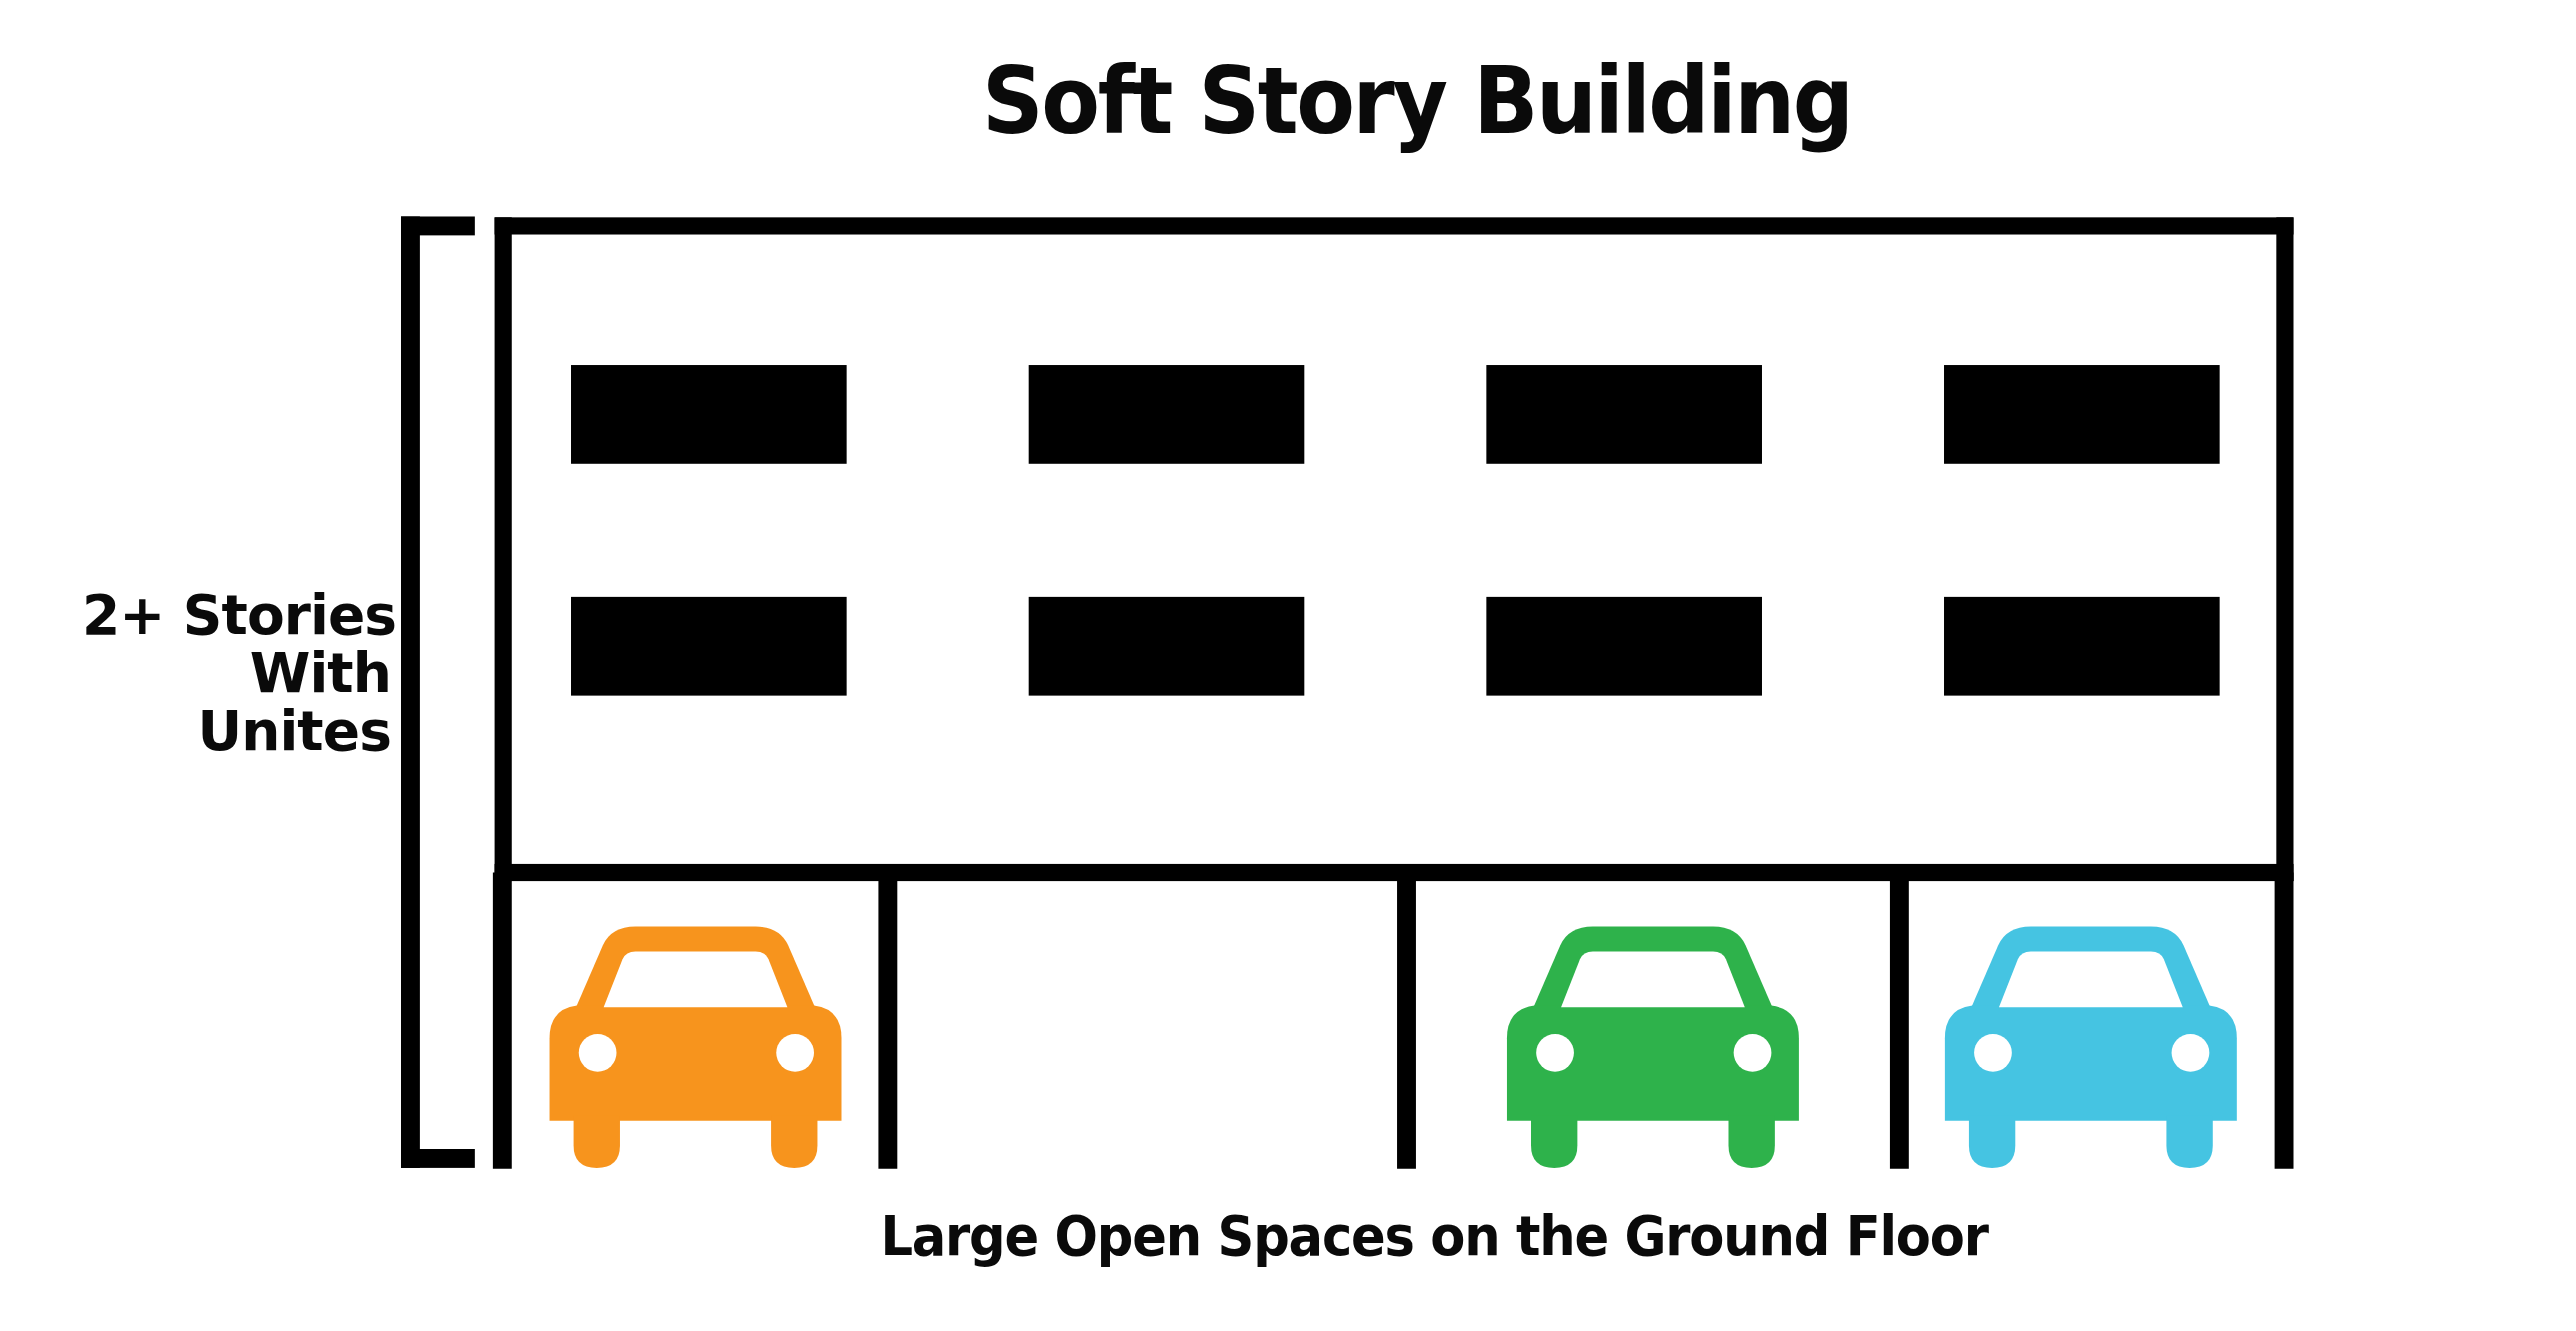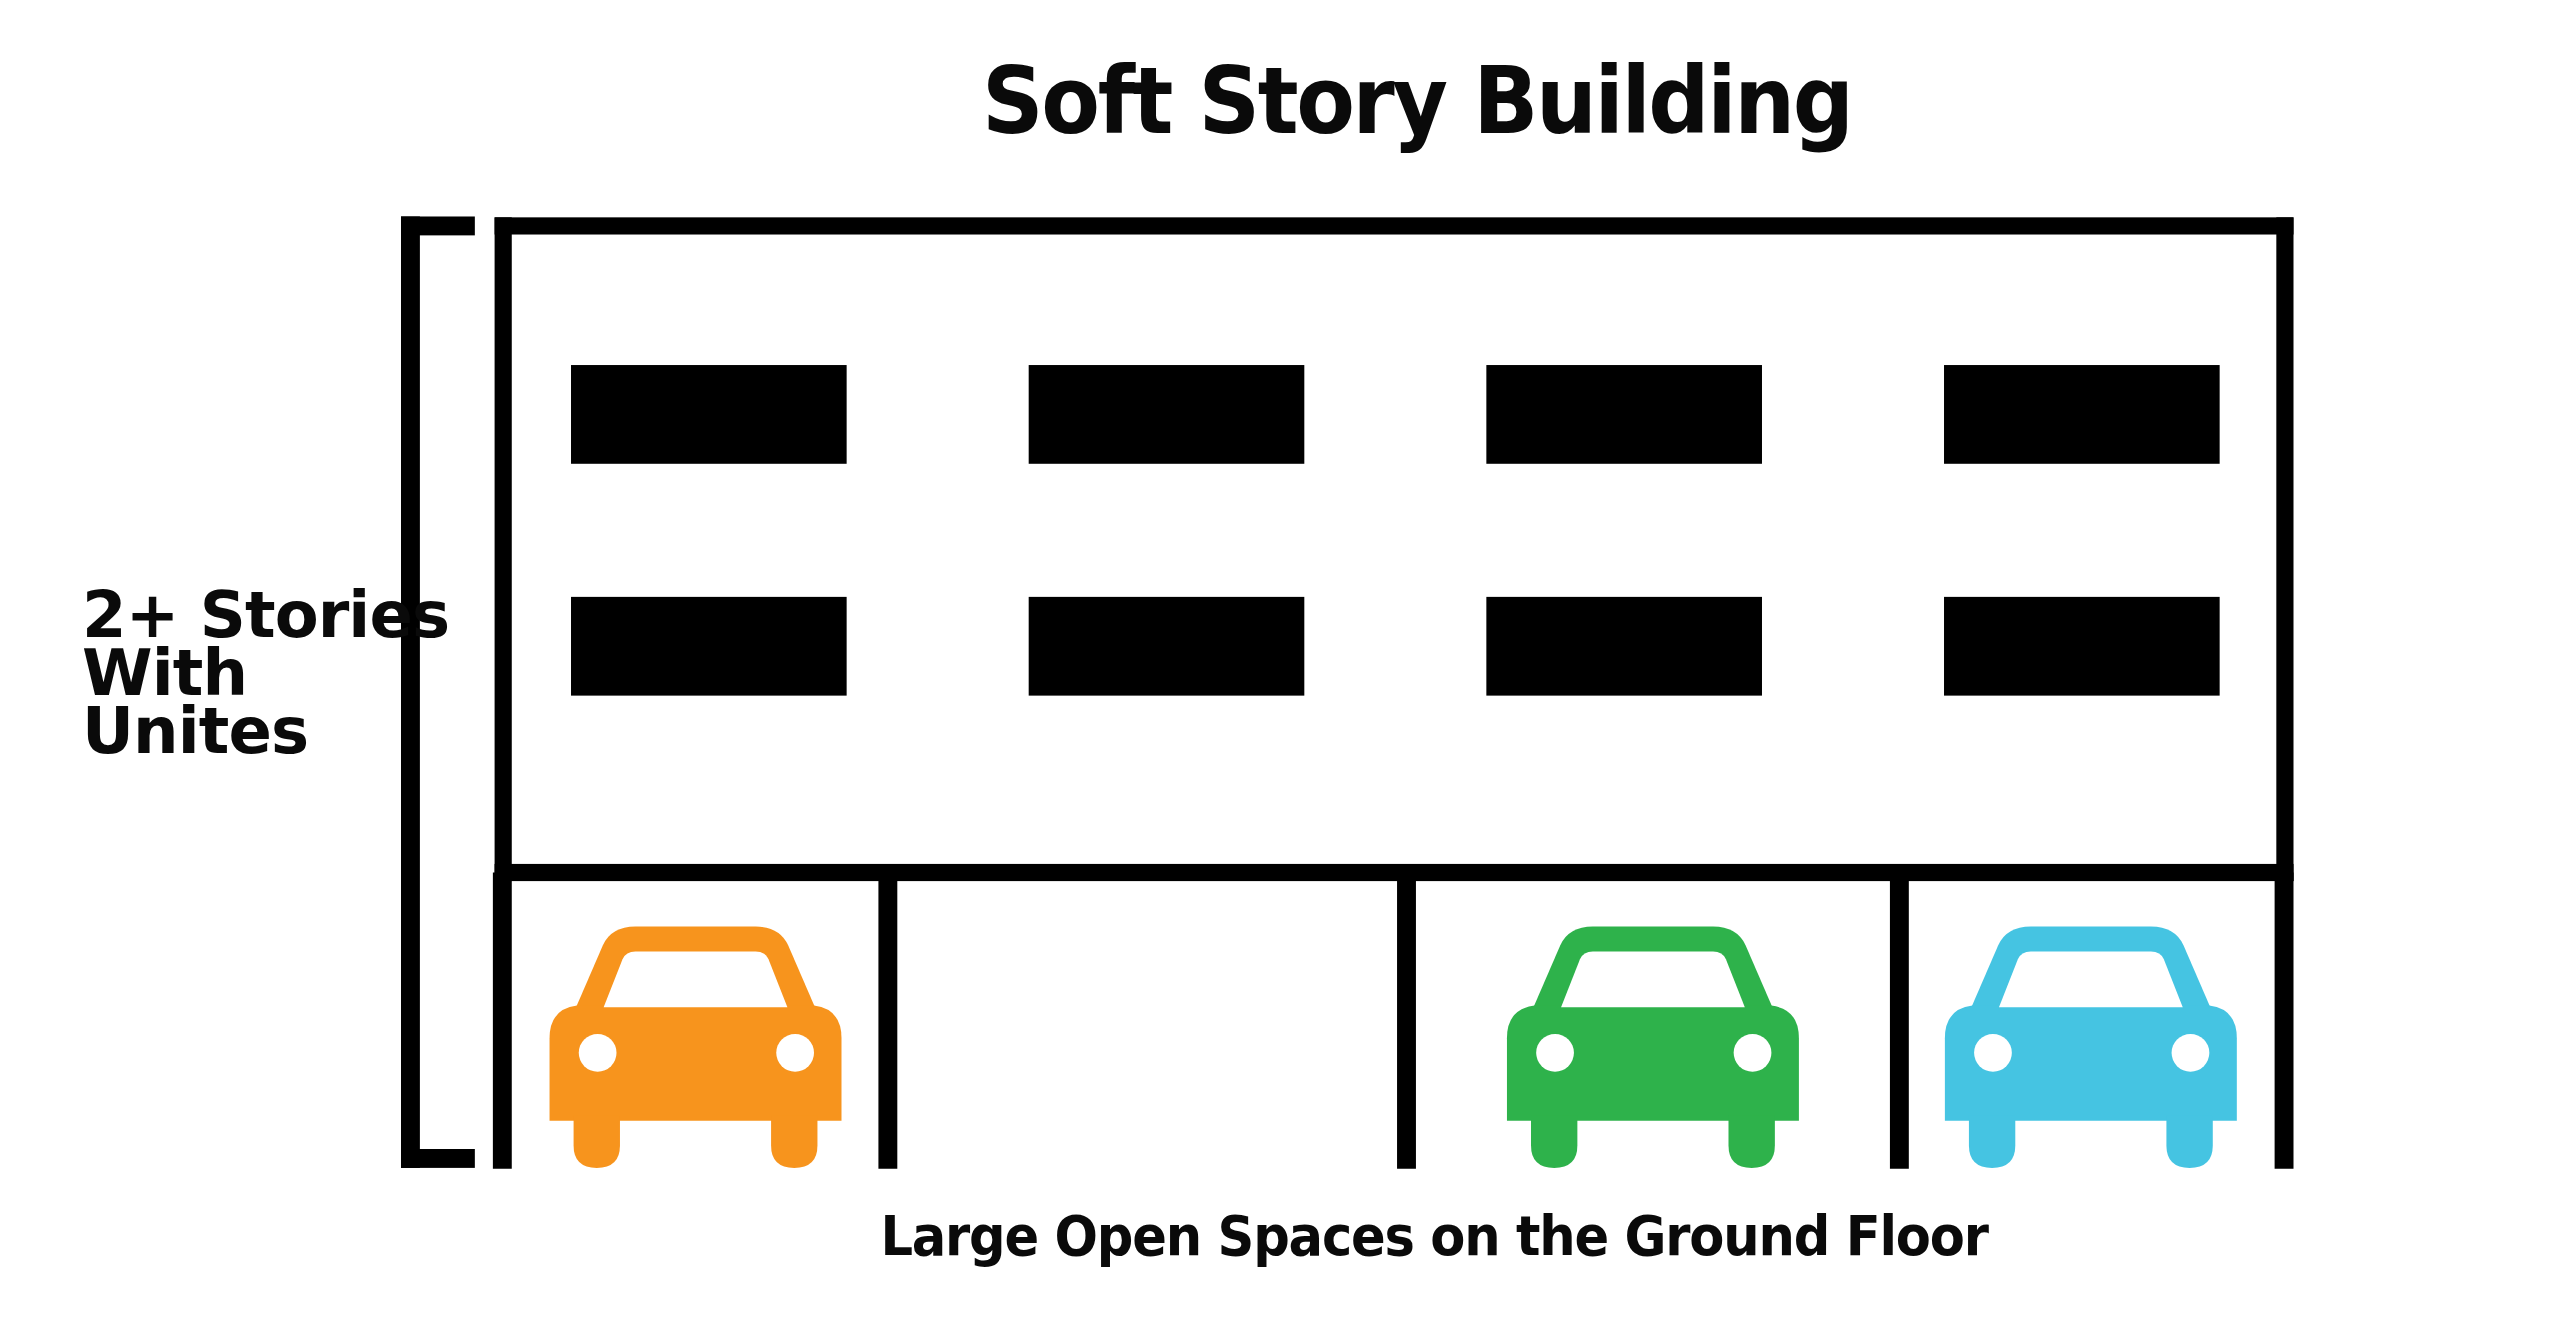--- a/index.html
+++ b/index.html
@@ -33,22 +33,22 @@
     line-height: 112px;
     white-space: nowrap;
     transform: scaleX(0.92);
     transform-origin: center;
   }
   .side-label {
     position: absolute;
     left: 82px;
     top: 586px;
     width: 309px;
-    text-align: left;
-    font-size: 64px;
+    text-align: right;
+    font-size: 55px;
     font-weight: bold;
     line-height: 58px;
     letter-spacing: -0.9px;
   }
   .side-label span {
     display: block;
     white-space: nowrap;
   }
   .caption {
     position: absolute;

